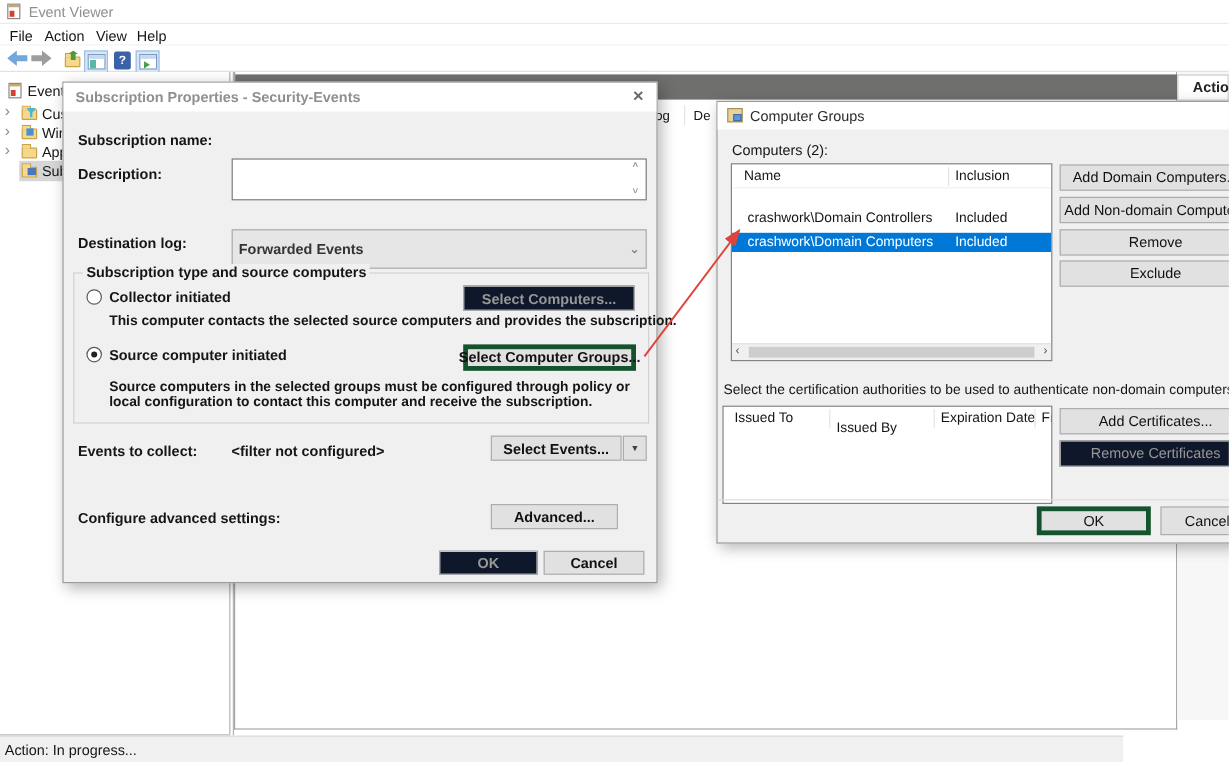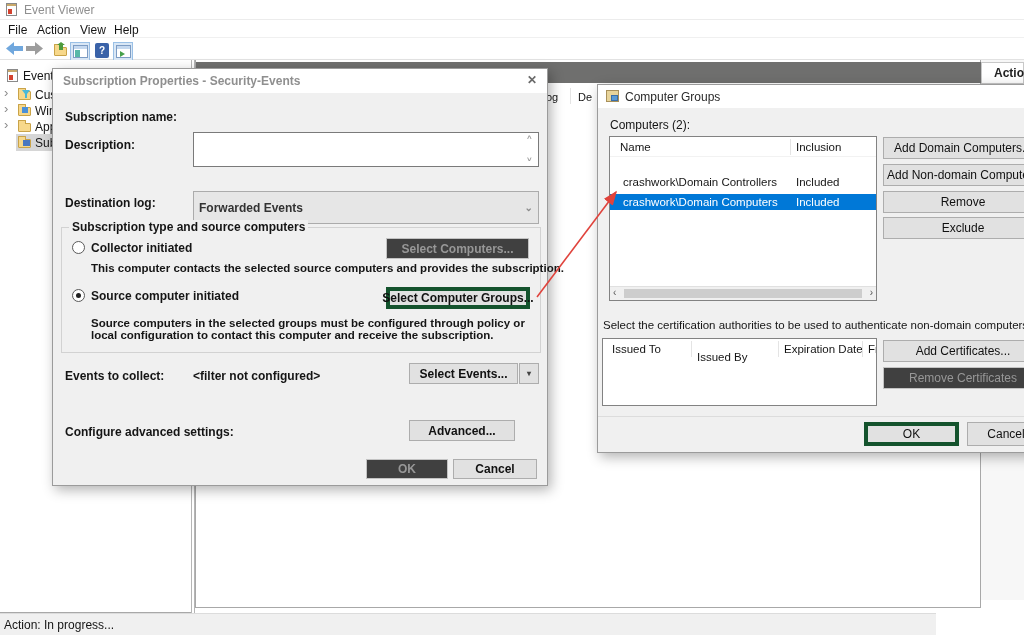--- a/index.html
+++ b/index.html
@@ -4,21 +4,21 @@
 <style>
   * { margin:0; padding:0; box-sizing:border-box; }
   body { font-family:"Liberation Sans", sans-serif; background:#fff; }
   .screen { position:relative; width:1024px; height:635px; overflow:hidden; background:#fff; }
   .abs { position:absolute; }
   .t { position:absolute; font-size:12px; color:#151515; white-space:nowrap; }
   .small { font-size:11.5px; }
   .gray { color:#8f8f8f; }
   .btn { position:absolute; background:#e1e1e1; border:1px solid #adadad; font-size:12px;
          color:#111; display:flex; align-items:center; justify-content:center; white-space:nowrap; }
-  .btn.disabled { background:#404040; border-color:#c3c3c3; color:#979797; }
+  .btn.disabled { background:#0f172a; border-color:#c3c3c3; color:#979797; }
   .btn.focused { border:4px solid #14532d; }
   .dlg { position:absolute; background:#f0f0f0; border:1px solid #9b9b9b;
          box-shadow:3px 4px 12px rgba(0,0,0,.3); }
   .dlg-title { position:absolute; left:0; top:0; right:0; height:24px; background:#fff; }
   .input { position:absolute; background:#fff; border:1px solid #7a7a7a; font-size:12px;
            color:#111; display:flex; align-items:center; padding:0 5px; }
   .groupbox { position:absolute; border:1px solid #d2d2d2; }
   .radio { position:absolute; width:13px; height:13px; border:1px solid #5a5a5a; border-radius:50%;
            background:#fff; }
   .radio .dot { position:absolute; left:3px; top:3px; width:5px; height:5px; border-radius:50%; background:#222; }
@@ -214,21 +214,21 @@
       </div>
     </div>
 
     <div class="btn" style="left:285px;top:52px;width:160px;height:22px;">Add Domain Computers...</div>
     <div class="btn" style="left:285px;top:79px;width:160px;height:22px;">Add Non-domain Computers</div>
     <div class="btn" style="left:285px;top:106px;width:160px;height:22px;">Remove</div>
     <div class="btn" style="left:285px;top:132px;width:160px;height:22px;">Exclude</div>
 
     <span class="t small" style="left:5px;top:234px;">Select the certification authorities to be used to authenticate non-domain computers:</span>
 
-    <div class="listbox" style="left:4px;top:253px;width:275px;height:68px;">
+    <div class="listbox" style="left:4px;top:253px;width:275px;height:82px;">
       <div class="abs" style="left:0;top:0;width:100%;height:20px;">
         <span class="t small" style="left:9px;top:4px;">Issued To</span>
         <div class="colsep" style="left:88px;top:2px;height:16px;"></div>
         <span class="t small" style="left:94px;top:12px;">Issued By</span>
         <div class="colsep" style="left:175px;top:2px;height:16px;"></div>
         <span class="t small" style="left:181px;top:4px;">Expiration Date</span>
         <div class="colsep" style="left:259px;top:2px;height:16px;"></div>
         <span class="t small" style="left:265px;top:4px;">Fri</span>
       </div>
     </div>

